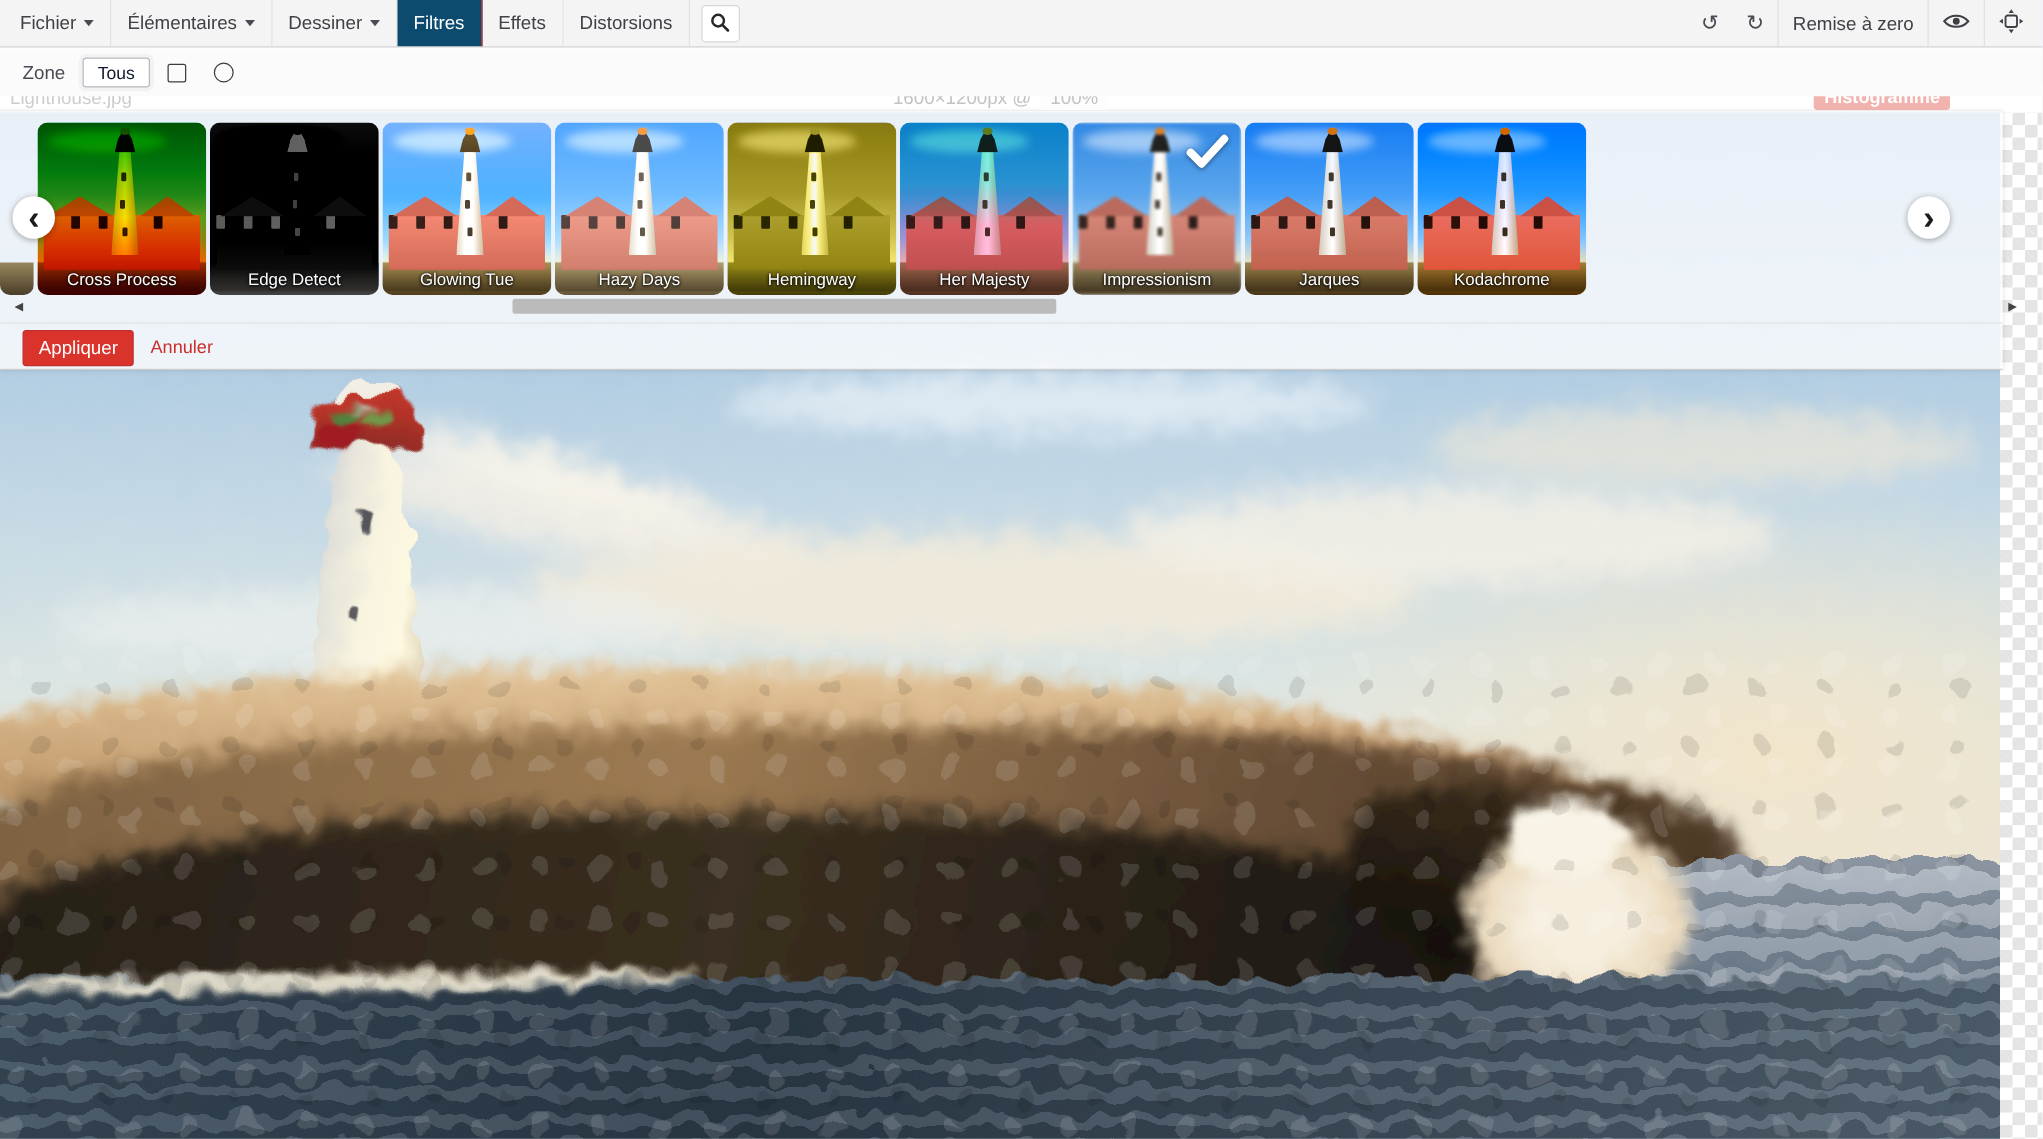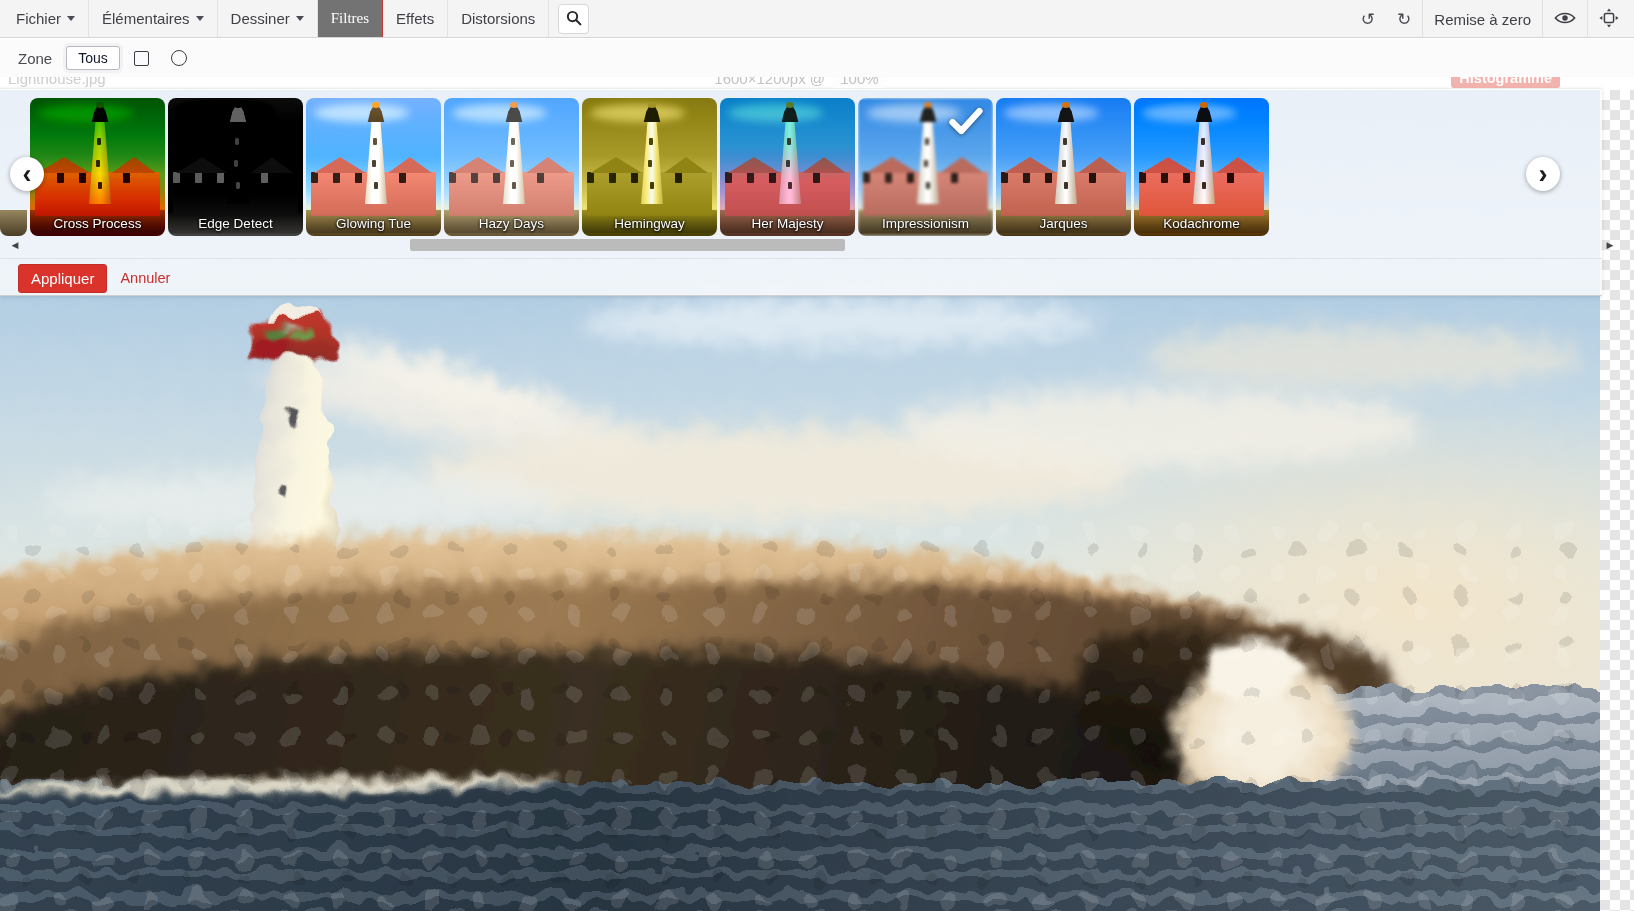--- a/index.html
+++ b/index.html
@@ -8,21 +8,21 @@
   button { font-family:inherit; cursor:pointer; }
 
   
   .menubar { position:absolute; left:0; top:0; width:1634px; height:38px;
     background:#f4f4f5; border-bottom:1px solid #d4d4d6; display:flex;
     justify-content:space-between; z-index:20; }
   .menu-left { display:flex; align-items:stretch; }
   .menu-item { display:flex; align-items:center; gap:6px; padding:0 13px;
     border-right:1px solid #e3e3e5; font-size:15px; color:#3f3f46; cursor:pointer; }
   .menu-item:first-child { border-left:1px solid transparent; margin-left:2px; }
-  .menu-item.active { background:#737373; color:#fff; border-right-color:#ca3431;font-family:Liberation Serif, serif; }
+  .menu-item.active { background:#0c4a6e; color:#fff; border-right-color:#ca3431; }
   .caret { width:0; height:0; border-left:4px solid transparent;
     border-right:4px solid transparent; border-top:5px solid #4a4a52; }
   .search-btn { width:31px; height:30px; margin:4px 0 0 9px; background:#fff;
     border:1px solid #d8d8da; border-radius:4px; display:flex; align-items:center;
     justify-content:center; }
   .menu-right { display:flex; align-items:stretch; margin-right:4px; }
   .mr-btn { background:transparent; border:none; height:38px; display:flex;
     align-items:center; padding:0 11px; font-size:15px; color:#3f3f46; gap:4px; }
   .mr-sep { border-left:1px solid #e0e0e2; }
   .glyph { font-family:"DejaVu Sans", sans-serif; font-size:17px; color:#4a4a52; }

